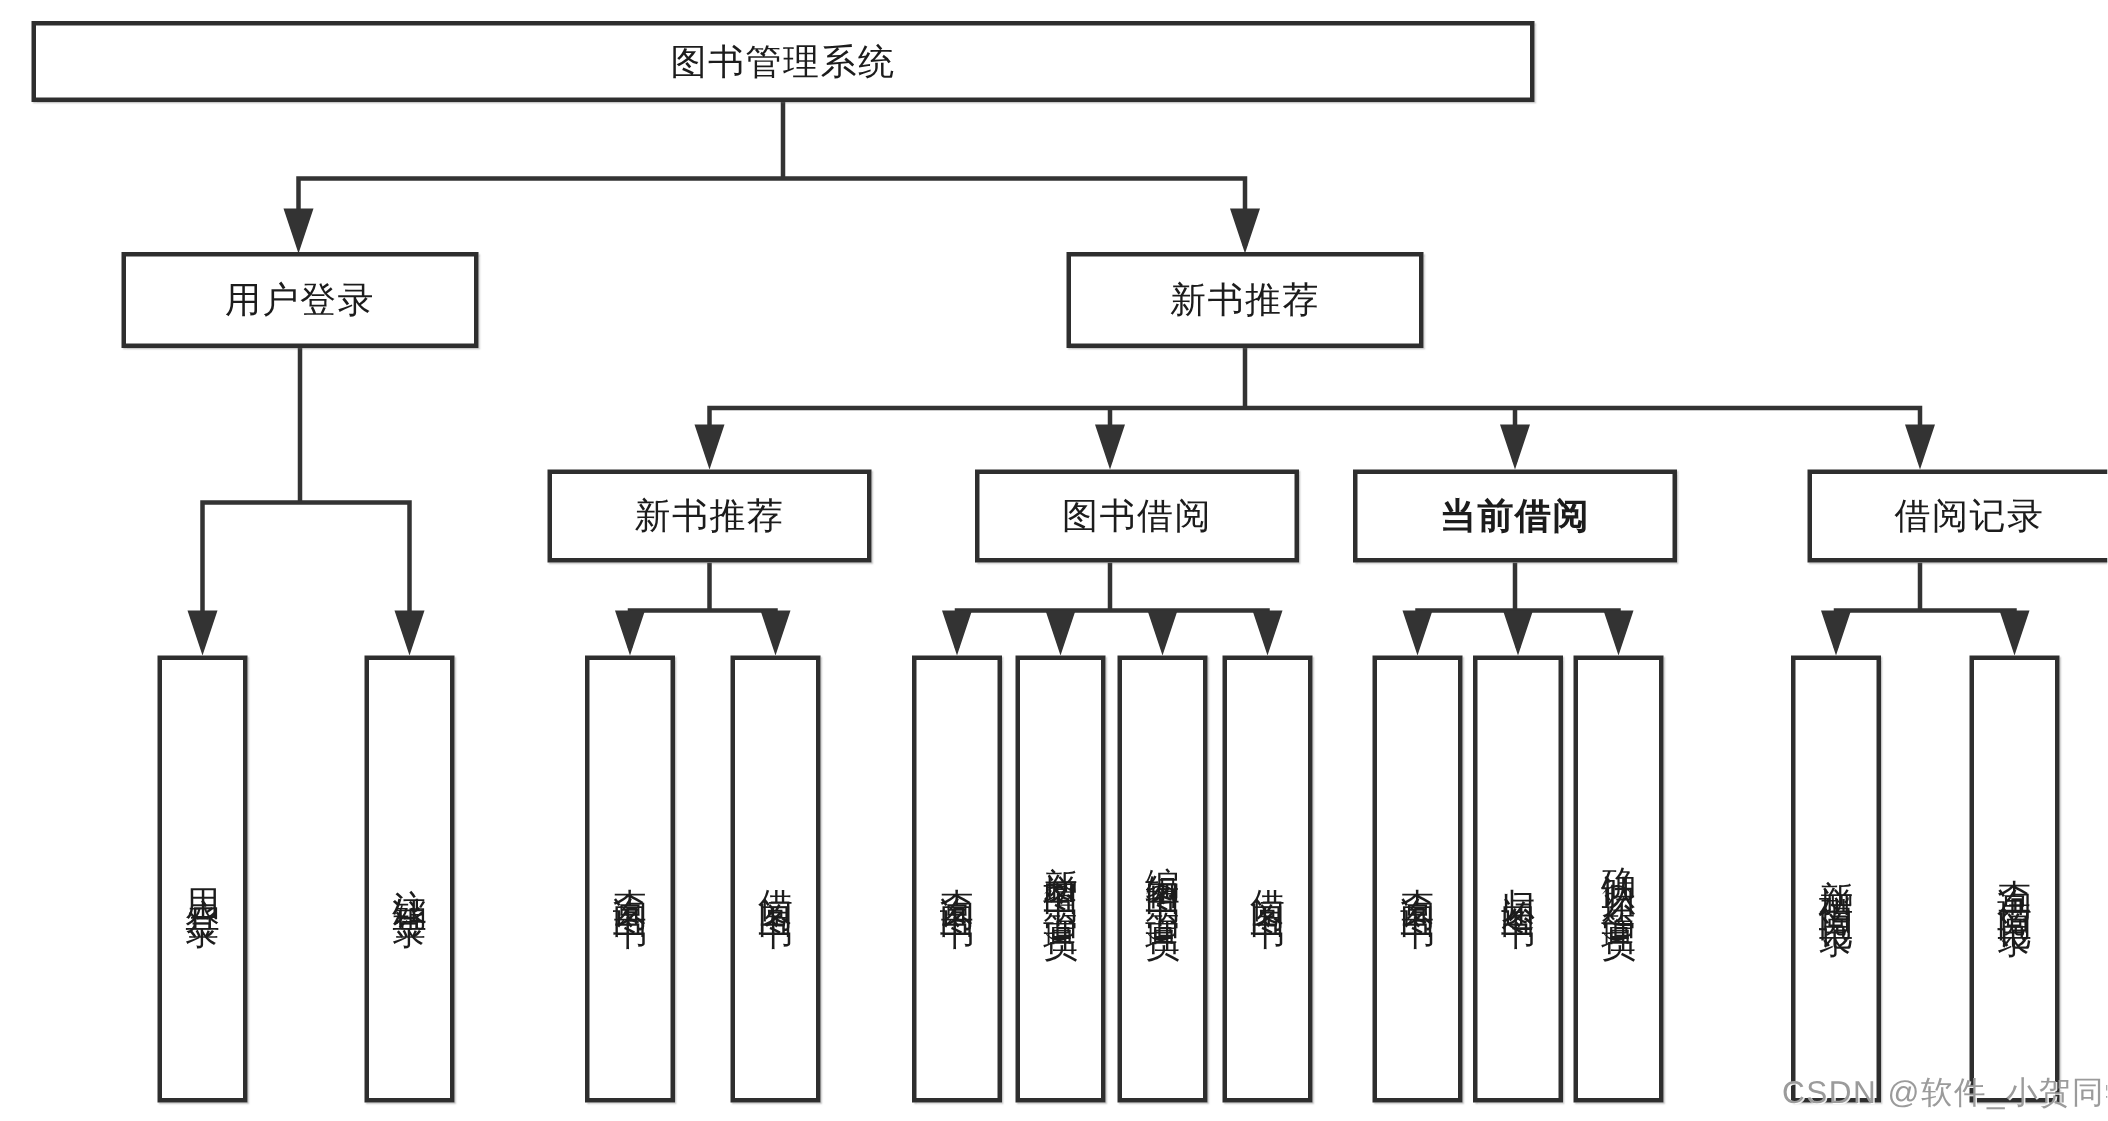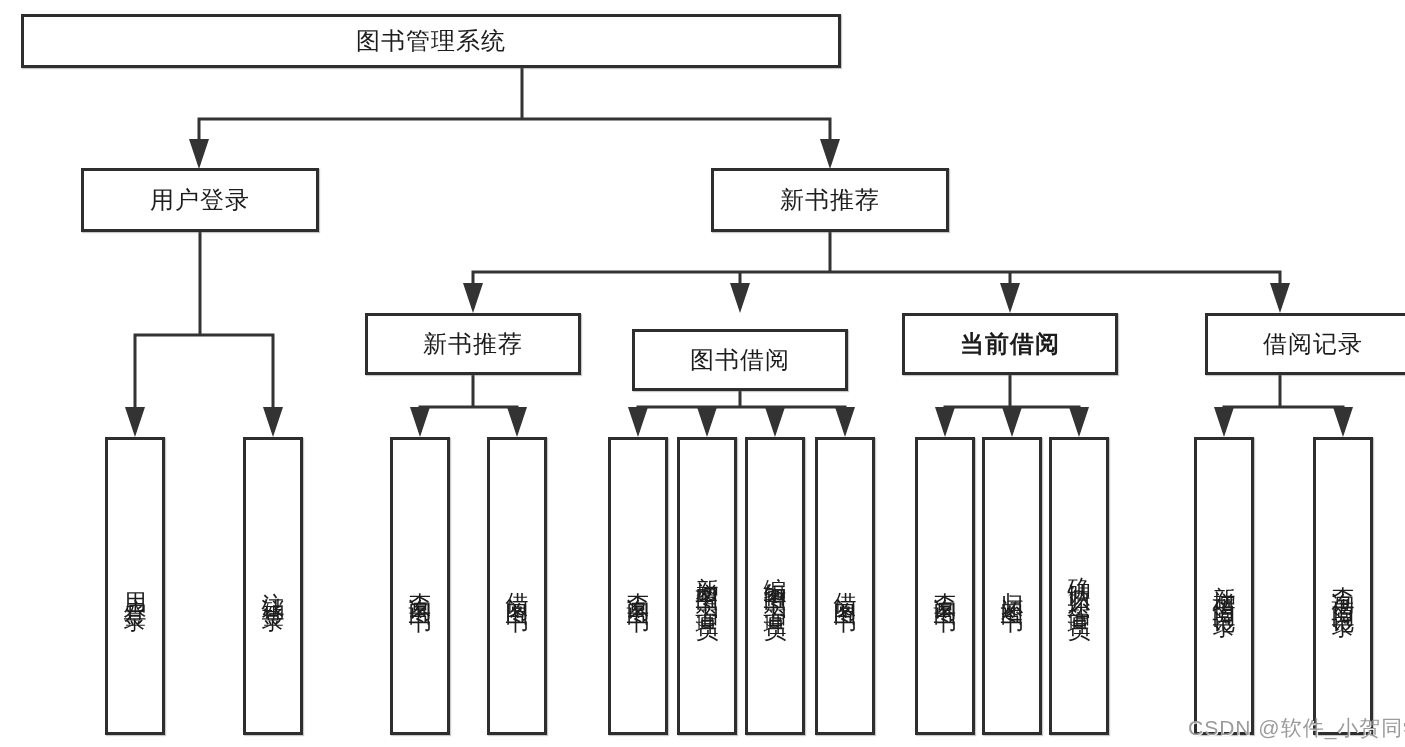--- a/index.html
+++ b/index.html
@@ -40,29 +40,29 @@
   }
   .v-label {
     writing-mode: vertical-rl;
     text-orientation: mixed;
     font-size: 23px;
     letter-spacing: 6px;
     line-height: 1;
     white-space: nowrap;
   }
   
-  .n-root   { left: 21px;  top: 14px;  width: 820px; height: 54px; }
+  .n-root   { left: 21px;  top: 14px;  width: 1002px; height: 54px; }
   
   .n-l2     { top: 168px; width: 238px; height: 64px; }
   .n-login  { left: 81px; }
   .n-mgmt   { left: 711px; }
   
   .n-l3     { top: 313px; width: 216px; height: 62px; }
   .n-newrec { left: 365px; }
-  .n-borrow { left: 632px; margin-top: 16px; }
+  .n-borrow { left: 650px; }
   .n-current{ left: 902px; font-weight: bold; }
   .n-record { left: 1205px; }
   
   .n-leaf   { top: 437px; width: 60px; height: 298px; }
   .lf-1a { left: 105px; }
   .lf-1b { left: 243px; }
   .lf-2a { left: 390px; }
   .lf-2b { left: 487px; }
   .lf-3a { left: 608px; }
   .lf-3b { left: 677px; }

